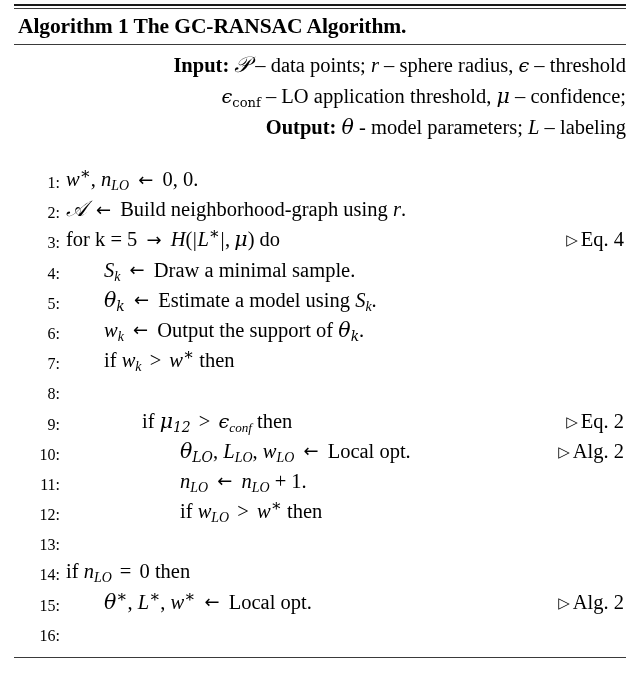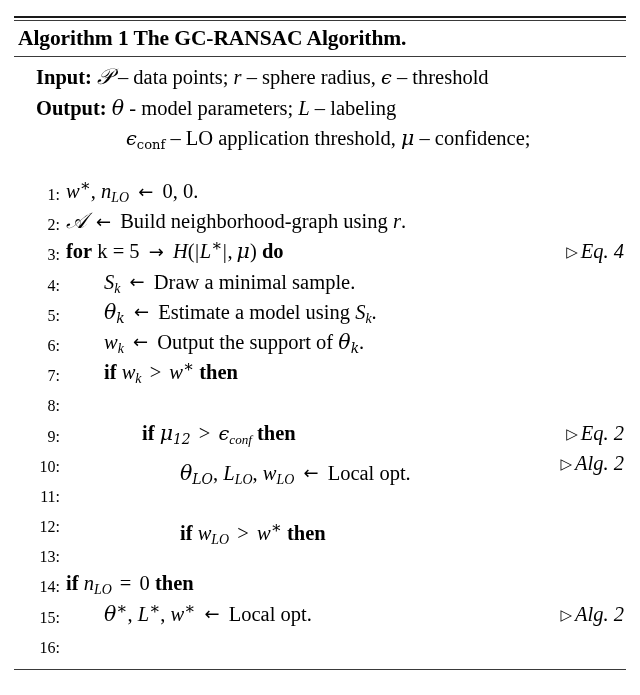--- a/index.html
+++ b/index.html
@@ -12,21 +12,21 @@
     height: 695px;
     font-family: "Liberation Serif", "DejaVu Serif", serif;
     color: #000000;
     overflow: hidden;
   }
 
   .algorithm {
     position: relative;
     width: 612px;
     margin: 0 auto;
-    padding-top: 16px;
+    padding-top: 4px;
     box-sizing: border-box;
   }
 
   
   .rule-thick {
     height: 0;
     border-top: 2.2px solid #1a1a1a;
     margin: 0;
   }
   .rule-thin {
@@ -42,20 +42,21 @@
     font-size: 21.5px;
     line-height: 30px;
     padding: 2px 0 3px 4px;
     letter-spacing: -0.1px;
     white-space: nowrap;
   }
 
   
   .io-block {
     padding-top: 5px;
+    text-align: right;
   }
   .io-line {
     font-size: 20.5px;
     line-height: 30px;
     white-space: nowrap;
     padding-left: 22px;
   }
   .io-line.indented { padding-left: 112px; }
   .io-key { font-weight: bold; }
 
@@ -78,31 +79,30 @@
     font-size: 16px;
     
     top: 4px;
   }
   .ltext {
     display: inline-block;
     padding-left: 52px;
   }
   .ind1 .ltext { padding-left: 90px; }
   .ind2 .ltext { padding-left: 128px; }
-  .ind3 .ltext { padding-left: 166px; margin-top: 10px; }
-
-  .kw { font-weight: bold; }
+  .ind3 .ltext { padding-left: 166px; }
+
+  .kw { font-weight: normal; }
 
   .comment {
     position: absolute;
     right: 2px;
     top: 0;
     font-size: 20.5px;
     white-space: nowrap;
-    font-style: italic;
   }
   .tri {
     font-size: 15px;
     vertical-align: 1px;
     padding-right: 3px;
   }
 
   
   .mi {
     font-family: "Liberation Serif", "DejaVu Serif", serif;
@@ -173,35 +173,35 @@
     <div class="io-line">
       <span class="io-key">Input:</span>
       <span class="mcal">𝒫</span>
       <span>– data points;</span>
       <span class="mi">r</span>
       <span>– sphere radius,</span>
       <span class="eps">ϵ</span>
       <span>– threshold</span>
     </div>
 
+    <div class="io-line indented">
+      <span class="eps">ϵ<sub class="up">conf</sub></span>
+      <span>– LO application threshold,</span>
+      <span class="greek">μ</span>
+      <span>– confidence;</span>
+    </div>
+
     <div class="io-line">
       <span class="io-key">Output:</span>
       <span class="greek">θ</span>
       <span>- model parameters;</span>
       <span class="mi">L</span>
       <span>– labeling</span>
     </div>
 
-    <div class="io-line indented">
-      <span class="eps">ϵ<sub class="up">conf</sub></span>
-      <span>– LO application threshold,</span>
-      <span class="greek">μ</span>
-      <span>– confidence;</span>
-    </div>
-
   </div>
 
   <div class="body-block">
 
     <div class="line">
       <span class="lnum">1:</span>
       <span class="ltext">
         <span class="mi">w<sup class="star">∗</sup></span><span class="mn">,</span>
         <span class="mi">n<sub>LO</sub></span>
         <span class="arrow">←</span>
@@ -294,20 +294,26 @@
         <span class="mi">L<sub>LO</sub></span><span class="mn">,</span>
         <span class="mi">w<sub>LO</sub></span>
         <span class="arrow">←</span>
         <span>Local opt.</span>
       </span>
       <span class="comment"><span class="tri">▷</span><span>Alg. 2</span></span>
     </div>
 
     <div class="line ind3">
       <span class="lnum">11:</span>
+      <span class="ltext">
+        <span class="mi">n<sub>LO</sub></span>
+        <span class="arrow">←</span>
+        <span class="mi">n<sub>LO</sub></span>
+        <span class="mn">+ 1.</span>
+      </span>
     </div>
 
     <div class="line ind3">
       <span class="lnum">12:</span>
       <span class="ltext">
         <span class="kw">if</span>
         <span class="mi">w<sub>LO</sub></span>
         <span class="mop">&gt;</span>
         <span class="mi">w<sup class="star">∗</sup></span>
         <span class="kw">then</span>

